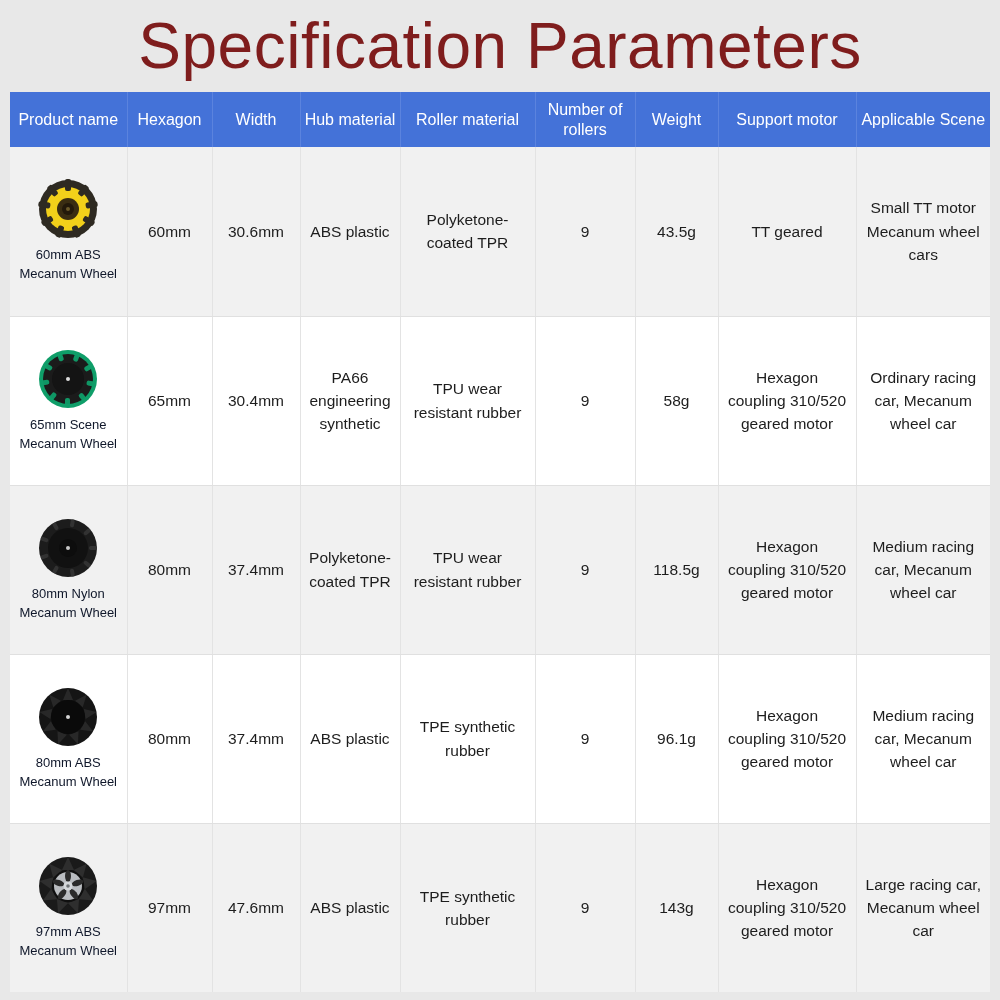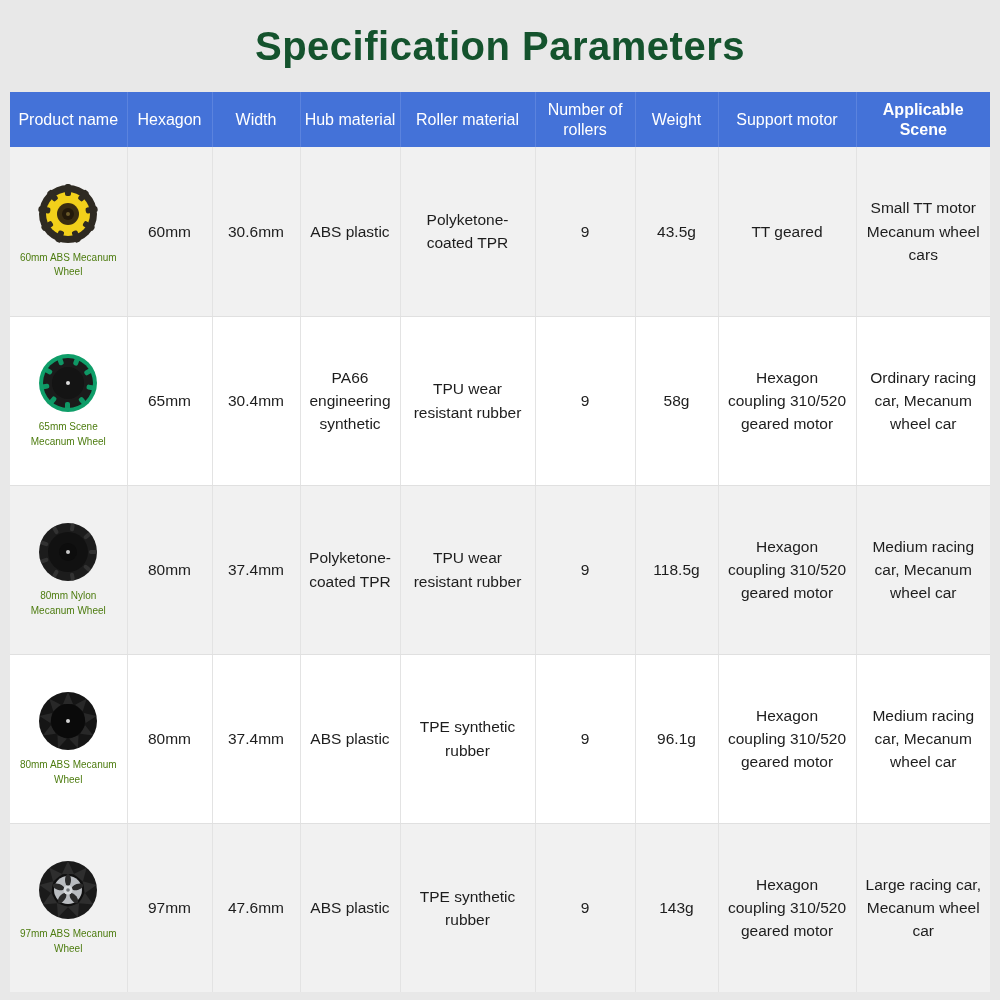--- a/index.html
+++ b/index.html
@@ -24,23 +24,23 @@
 
   
   .title-wrap {
     height: 92px;
     display: flex;
     align-items: center;
     justify-content: center;
     background: #e8e8e8;
   }
   .title {
-    font-size: 40px;
-    font-weight: 700;
-    color: #14532d;
+    font-size: 64px;
+    font-weight: 400;
+    color: #7f1d1d;
     letter-spacing: 0.5px;
     line-height: 1;
     white-space: nowrap;
   }
 
   
   .table-outer {
     margin: 0 10px 0 10px;
     width: 980px;
     box-sizing: border-box;
@@ -60,21 +60,21 @@
     font-weight: 400;
     font-size: 16px;
     line-height: 1.22;
     padding: 8px 4px;
     height: 55px;
     vertical-align: middle;
     text-align: center;
     border-right: 1px solid #5b83de;
     box-sizing: border-box;
   }
-  table.spec thead th:last-child { border-right: none; font-weight: bold; }
+  table.spec thead th:last-child { border-right: none; }
 
   table.spec tbody td {
     height: 169px;
     vertical-align: middle;
     text-align: center;
     padding: 6px 7px;
     line-height: 1.5;
     border-right: 1px solid #e3e3e3;
     border-bottom: 1px solid #e0e0e0;
     box-sizing: border-box;
@@ -106,23 +106,23 @@
     gap: 6px;
   }
   .wheel {
     width: 62px;
     height: 62px;
     position: relative;
     flex: 0 0 auto;
   }
   .wheel svg { display: block; width: 62px; height: 62px; }
   .product-name {
-    font-size: 10px;
+    font-size: 13px;
     line-height: 1.45;
-    color: #4d7c0f;
+    color: #0f172a;
   }
 </style>
 </head>
 <body>
 
 <div id="page">
 
   <div class="title-wrap">
     <div class="title">Specification Parameters</div>
   </div>

